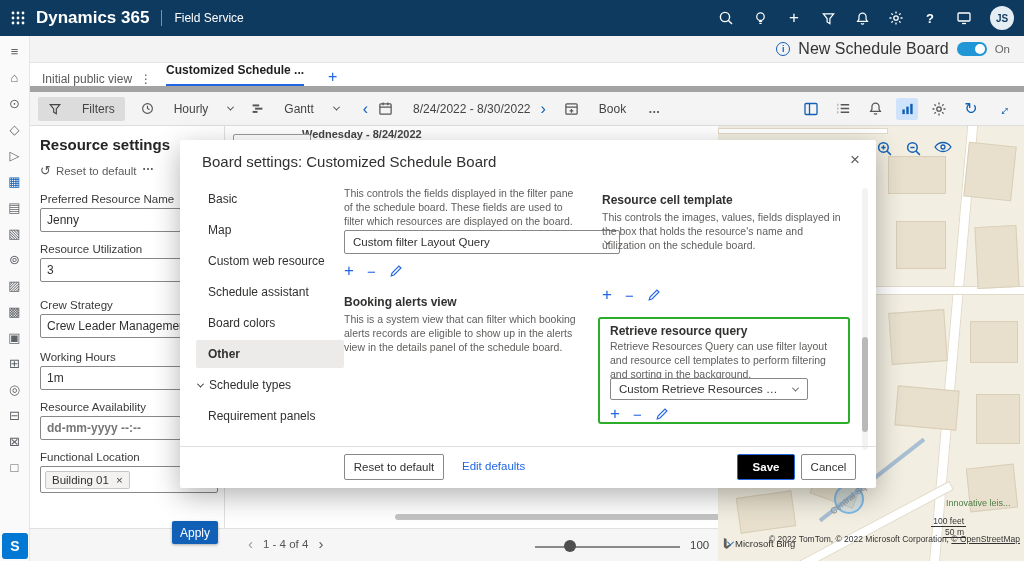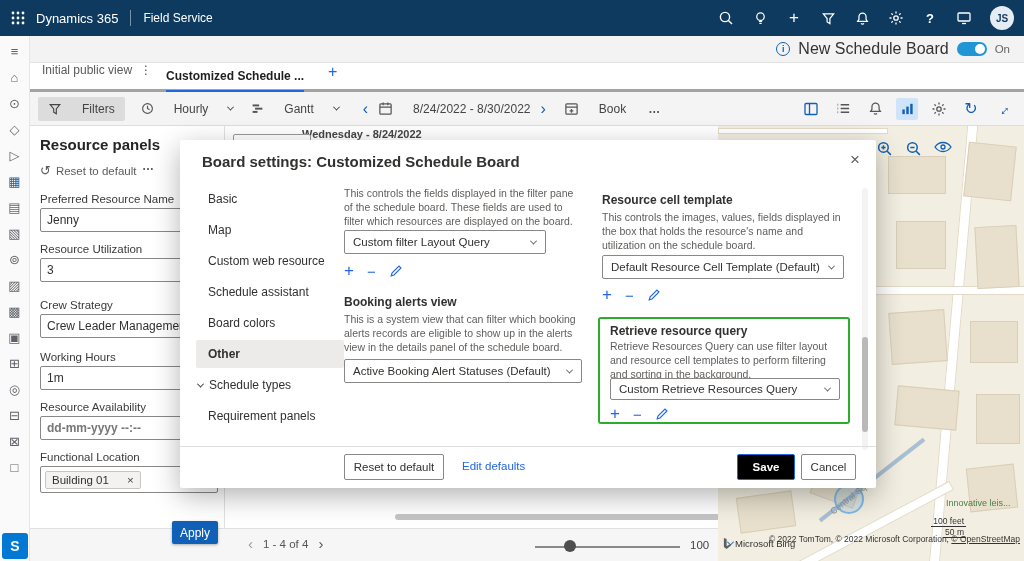--- a/index.html
+++ b/index.html
@@ -1,37 +1,37 @@
 <!DOCTYPE html>
 <html><head>
 <meta charset="utf-8">
 <style>
   *{box-sizing:border-box;margin:0;padding:0}
   body{font-family:"Liberation Sans","DejaVu Sans",sans-serif;background:#e5e5e5}
   .screen{position:relative;width:1024px;height:561px;background:#fff;overflow:hidden;font-size:12px;color:#323130}
   
   .topnav{position:absolute;left:0;top:0;width:1024px;height:36px;background:#0d3a5e;display:flex;align-items:center;color:#fff;z-index:20}
-  .topnav .brand{font-size:13px;font-weight:400;margin-left:10px}
+  .topnav .brand{font-size:17px;font-weight:700;margin-left:10px}
   .topnav .vdiv{width:1px;height:16px;background:rgba(255,255,255,.45);margin:0 12px}
   .topnav .area{font-size:12px}
   .tn-right{margin-left:auto;display:flex;align-items:center;gap:18px;padding-right:10px}
   .tn-ic{width:16px;height:16px;display:flex;align-items:center;justify-content:center;cursor:pointer}
   .avatar{width:24px;height:24px;border-radius:50%;background:#e4ecf4;color:#123a5e;font-size:10px;font-weight:700;display:flex;align-items:center;justify-content:center}
   
   .announce{position:absolute;left:30px;top:36px;width:994px;height:27px;background:#f3f3f3;border-bottom:1px solid #e3e3e3;display:flex;align-items:center;justify-content:flex-end;gap:8px;padding-right:14px;z-index:5}
   .info-ic{width:14px;height:14px;border:1.3px solid #1160b7;border-radius:50%;color:#1160b7;font-size:9px;font-weight:700;display:flex;align-items:center;justify-content:center}
   .toggle{width:30px;height:14px;border-radius:8px;background:#2196d6;position:relative;cursor:pointer}
   .toggle .knob{position:absolute;right:2px;top:2px;width:10px;height:10px;border-radius:50%;background:#fff}
   
   .rail{position:absolute;left:0;top:36px;width:30px;height:525px;background:#fafafa;border-right:1px solid #e6e6e6;display:flex;flex-direction:column;align-items:center;padding-top:8px;gap:12px;z-index:6}
   .railico{width:16px;height:14px;display:flex;align-items:center;justify-content:center;color:#5f6368;font-size:13px;cursor:pointer}
   .railico.active{color:#1160b7}
   .sbadge{position:absolute;left:2px;top:533px;width:26px;height:26px;background:#0078d4;border-radius:3px;color:#fff;font-weight:700;font-size:14px;display:flex;align-items:center;justify-content:center;z-index:7;cursor:pointer}
   
-  .tabsrow{position:absolute;left:30px;top:63px;width:994px;height:29px;background:#fff;border-bottom:3px solid #a3a3a3;display:flex;align-items:flex-start;z-index:5}
+  .tabsrow{position:absolute;left:30px;top:63px;width:994px;height:29px;background:#fff;border-bottom:6px solid #a3a3a3;display:flex;align-items:flex-end;z-index:5}
   .tab1{color:#5a5a5a;font-size:12px;margin-left:12px;cursor:pointer}
   .tabdots{color:#5a5a5a;margin:0 14px 0 8px;cursor:pointer}
   .tab2{font-size:12px;font-weight:700;color:#1f1f1f;border-bottom:2px solid #2266e3;height:29px;line-height:27px;cursor:pointer}
   .tabadd{color:#2266e3;font-size:16px;margin-left:24px;cursor:pointer}
   
   .toolbar{position:absolute;left:30px;top:92px;width:994px;height:34px;background:#f4f4f4;border-bottom:1px solid #ddd;display:flex;align-items:center;z-index:5;color:#444}
   .tbtn{display:flex;align-items:center;gap:20px;font-size:12px;cursor:pointer}
   .filters-btn{background:#dcdcdc;border-radius:2px;height:24px;padding:0 10px;margin-left:8px}
   .chev{display:inline-block;width:5px;height:5px;border-right:1.4px solid currentColor;border-bottom:1.4px solid currentColor;transform:rotate(45deg) translate(-1px,-1px)}
   .navarrow{color:#1160b7;font-size:16px;cursor:pointer}
@@ -56,34 +56,34 @@
   .bing{position:absolute;left:5px;top:412px;display:flex;align-items:center;gap:3px;font-size:9.5px;color:#333}
   
   .fpanel{position:absolute;left:30px;top:126px;width:195px;height:402px;background:#fff;border-right:1px solid #e0e0e0;z-index:3}
   .fptitle{position:absolute;left:10px;top:10px;font-size:15px;font-weight:700;color:#252525}
   .fpreset{position:absolute;left:10px;top:37px;font-size:11.5px;color:#5c5c5c;display:flex;gap:5px;align-items:center;cursor:pointer}
   .fpmore{position:absolute;left:112px;top:33px;color:#5c5c5c;font-weight:700;cursor:pointer}
   .flbl{position:absolute;left:10px;font-size:11.5px;font-weight:400;color:#3b3a39}
   .pinput{position:absolute;left:10px;width:178px;height:24px;border:1px solid #8a8886;border-radius:2px;background:#fff;font-size:12px;color:#323130;padding:0 6px;font-family:inherit}
   .pinput.ghost{color:#767676}
   .tagbox{position:absolute;left:10px;width:178px;height:27px;border:1px solid #8a8886;border-radius:2px;background:#fff;display:flex;align-items:center;padding:0 4px}
-  .chip{background:#f3f2f1;border:1px solid #c8c6c4;border-radius:2px;font-size:11.5px;padding:2px 6px;display:flex;gap:18px;align-items:flex-end}
+  .chip{background:#f3f2f1;border:1px solid #c8c6c4;border-radius:2px;font-size:11.5px;padding:2px 6px;display:flex;gap:7px;align-items:flex-end}
   .chip .x{cursor:pointer;color:#444}
   .applybtn{position:absolute;left:172px;top:521px;width:46px;height:23px;background:#1160b7;color:#fff;border:none;border-radius:2px;font-size:12px;z-index:8;cursor:pointer;box-shadow:0 1px 3px rgba(0,0,0,.3);font-family:inherit}
   
   .bbar{position:absolute;left:30px;top:528px;width:688px;height:33px;background:#f6f6f6;border-top:1px solid #e0e0e0;z-index:4;color:#555}
   .pag{position:absolute;left:218px;top:8px;display:flex;gap:10px;align-items:center;font-size:11.5px}
   .pag .pc{font-size:15px;color:#9b9b9b;cursor:pointer;line-height:14px}
   .slider-track{position:absolute;left:505px;top:17px;width:145px;height:2px;background:#8a8a8a;cursor:pointer}
   .slider-knob{position:absolute;left:534px;top:11px;width:12px;height:12px;border-radius:50%;background:#4f4f4f;cursor:pointer}
   .zoomval{position:absolute;left:660px;top:10px;font-size:11.5px;color:#444}
   .bchev{position:absolute;left:698px;top:12px;color:#1160b7;cursor:pointer}
   
   .modal{position:absolute;left:180px;top:140px;width:696px;height:348px;background:#fff;border-radius:2px;box-shadow:0 8px 28px rgba(0,0,0,.3);z-index:50}
-  .mtitle{position:absolute;left:22px;top:13px;font-size:15px;font-weight:700;color:#323130}
+  .mtitle{position:absolute;left:22px;top:13px;font-size:15px;font-weight:400;color:#323130}
   .mclose{position:absolute;right:16px;top:10px;font-size:17px;color:#605e5c;cursor:pointer}
   .mnav{position:absolute;left:16px;width:148px;height:28px;line-height:28px;padding-left:12px;font-size:12px;color:#323130;border-radius:2px;cursor:pointer;display:flex;align-items:center;gap:6px}
   .mnav.active{background:#edebe9;font-weight:700}
   .mh{position:absolute;font-size:12px;font-weight:700;color:#323130}
   .mdesc{position:absolute;font-size:10.5px;line-height:1.33;color:#605e5c}
   .mdd{position:absolute;height:24px;background:#fff;border:1px solid #8a8886;border-radius:2px;font-size:11.5px;line-height:22px;padding:0 22px 0 8px;white-space:nowrap;overflow:hidden;text-overflow:ellipsis;cursor:pointer}
   .mdd .chev{position:absolute;right:9px;top:9px;color:#605e5c}
   .irow{position:absolute;display:flex;gap:13px;align-items:center;color:#2266e3}
   .iplus{font-size:17px;cursor:pointer}
   .iminus{font-size:15px;cursor:pointer}
@@ -328,21 +328,21 @@
     </div>
     <div class="bing">
       <svg width="9" height="11" viewBox="0 0 10 12" fill="#5e5e5e">
           <path d="M1 0l3 1v8l3-1.8 1.8 1L4 12 1 10z"></path>
         </svg>
       <span>Microsoft Bing</span>
     </div>
   </div>
 
   <aside class="fpanel">
-    <div class="fptitle">Resource panels</div>
+    <div class="fptitle">Resource settings</div>
     <div class="fpreset">
       <span style="font-size:13px">↺</span>
       <span>Reset to default</span>
     </div>
     <span class="fpmore">…</span>
 
     <div class="flbl" style="top:67px">Preferred Resource Name</div>
     <input class="pinput" style="top: 82px;" readonly="" value="Jenny">
 
     <div class="flbl" style="top:117px">Resource Utilization</div>
@@ -404,52 +404,50 @@
       </div>
     <div class="mnav" style="top:231px;padding-left:0">
         <span class="chev" style="margin-left:2px"></span>
         <span>Schedule types</span>
       </div>
     <div class="mnav" style="top:262px">
         <span>Requirement panels</span>
       </div>
 
     <div class="mdesc" style="left:164px;top:47px;width:238px">This controls the fields displayed in the filter pane of the schedule board. These fields are used to filter which resources are displayed on the board.</div>
-    <div class="mdd" style="left:164px;top:90px;width:202px"><span>Custom filter Layout Query</span><span class="chev"></span></div>
+    <div class="mdd" style="left:164px;top:90px;width:276px"><span>Custom filter Layout Query</span><span class="chev"></span></div>
     <div class="irow" style="left:164px;top:121px">
       <span class="iplus">+</span>
       <span class="iminus">−</span>
       <span class="ipen">
           <svg width="14" height="14" viewBox="0 0 16 16" fill="none" stroke="#2266e3" stroke-width="1.3">
             <path d="M2.5 13.5l.9-3.2 8-8 2.3 2.3-8 8z"></path>
           </svg>
         </span>
     </div>
 
     <div class="mh" style="left:164px;top:155px">Booking alerts view</div>
     <div class="mdesc" style="left:164px;top:173px;width:238px">This is a system view that can filter which booking alerts records are eligible to show up in the alerts view in the details panel of the schedule board.</div>
-    <div class="mdd" style="left:164px;top:219px;width:238px"><span>Active Booking Alert Statuses (Default)</span><span class="chev"></span></div>
 
     <div class="mh" style="left:422px;top:53px">Resource cell template</div>
     <div class="mdesc" style="left:422px;top:71px;width:246px">This controls the images, values, fields displayed in the box that holds the resource's name and utilization on the schedule board.</div>
-    <div class="mdd" style="left:422px;top:115px;width:242px"><span>Default Resource Cell Template (Default)</span><span class="chev"></span></div>
     <div class="irow" style="left:422px;top:145px">
       <span class="iplus">+</span>
       <span class="iminus">−</span>
       <span class="ipen">
           <svg width="14" height="14" viewBox="0 0 16 16" fill="none" stroke="#2266e3" stroke-width="1.3">
             <path d="M2.5 13.5l.9-3.2 8-8 2.3 2.3-8 8z"></path>
           </svg>
         </span>
     </div>
 
     <div class="greenbox"></div>
     <div class="mh" style="left:430px;top:184px">Retrieve resource query</div>
     <div class="mdesc" style="left:430px;top:200px;width:234px">Retrieve Resources Query can use filter layout and resource cell templates to perform filtering and sorting in the background.</div>
-    <div class="mdd" style="left:430px;top:238px;width:230px;height:22px;line-height:20px"><span>Custom Retrieve Resources Query</span><span class="chev" style="top:8px"></span></div>
+    <div class="mdd" style="left:430px;top:238px;width:198px;height:22px;line-height:20px"><span>Custom Retrieve Resources Query</span><span class="chev" style="top:8px"></span></div>
     <div class="irow" style="left:430px;top:264px">
       <span class="iplus">+</span>
       <span class="iminus">−</span>
       <span class="ipen">
           <svg width="14" height="14" viewBox="0 0 16 16" fill="none" stroke="#2266e3" stroke-width="1.3">
             <path d="M2.5 13.5l.9-3.2 8-8 2.3 2.3-8 8z"></path>
           </svg>
         </span>
     </div>
 

